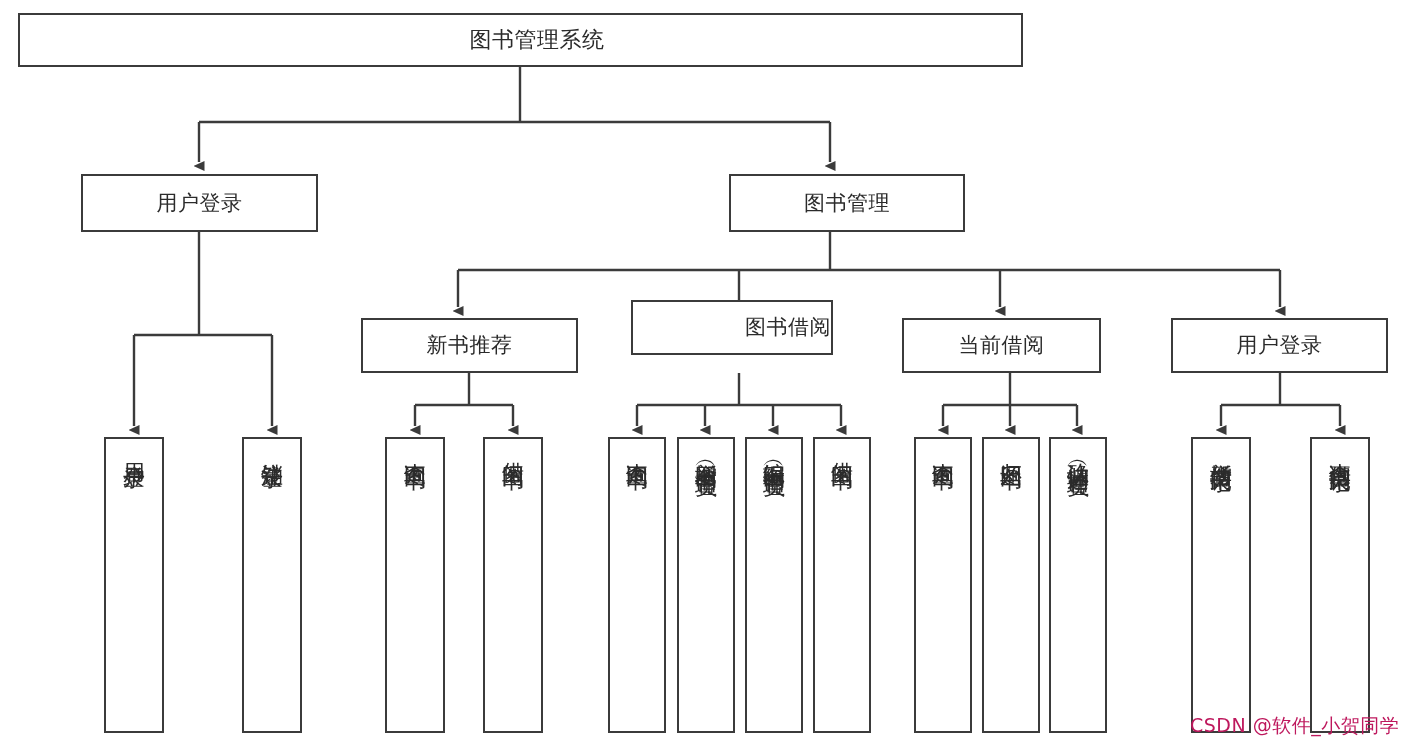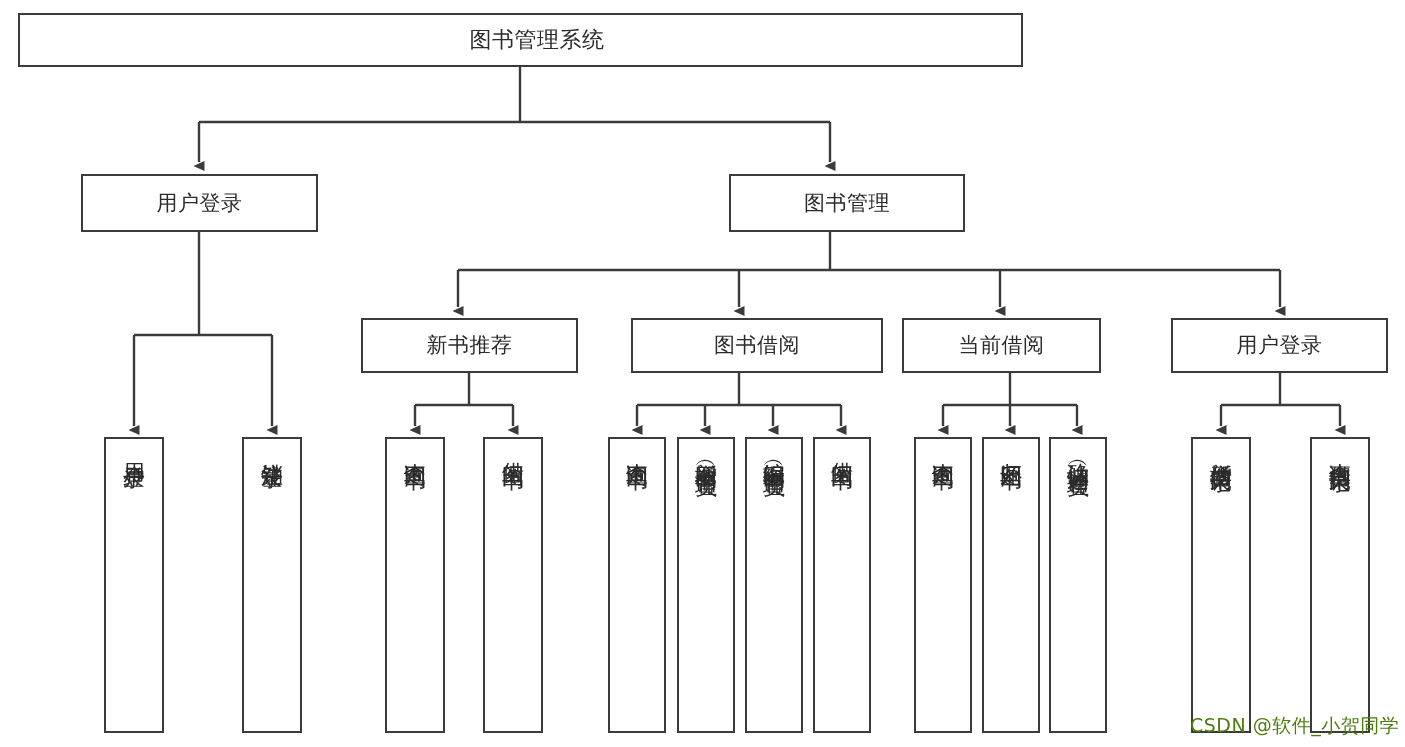--- a/index.html
+++ b/index.html
@@ -60,21 +60,21 @@
   .node.vert .label {
     writing-mode: vertical-rl;
     text-orientation: upright;
     font-size: 22px;
     line-height: 1.0;
     letter-spacing: 2px;
     white-space: nowrap;
   }
   .watermark {
     position: absolute;
-    color: #4d7c0f;
+    color: #be185d;
     font-size: 19px;
     white-space: nowrap;
     letter-spacing: 0.5px;
   }
 </style>
 </head>
 <body>
 
 <div id="canvas">
 
@@ -139,21 +139,21 @@
   </div>
 
   <div class="node horiz" style="left:712px; top:174px; width:236px; height:58px;margin-left:17px;">
     <span class="label">图书管理</span>
   </div>
 
   <div class="node horiz" style="left:361px; top:318px; width:217px; height:55px;">
     <span class="label">新书推荐</span>
   </div>
 
-  <div class="node horiz" style="left:631px; top:318px; width:252px; height:55px;">
+  <div class="node horiz" style="left:631px; top:300px; width:202px; height:55px;justify-content:flex-end;">
     <span class="label">图书借阅</span>
   </div>
 
   <div class="node horiz" style="left:902px; top:318px; width:199px; height:55px;">
     <span class="label">当前借阅</span>
   </div>
 
   <div class="node horiz" style="left:1171px; top:318px; width:217px; height:55px;">
     <span class="label">用户登录</span>
   </div>

